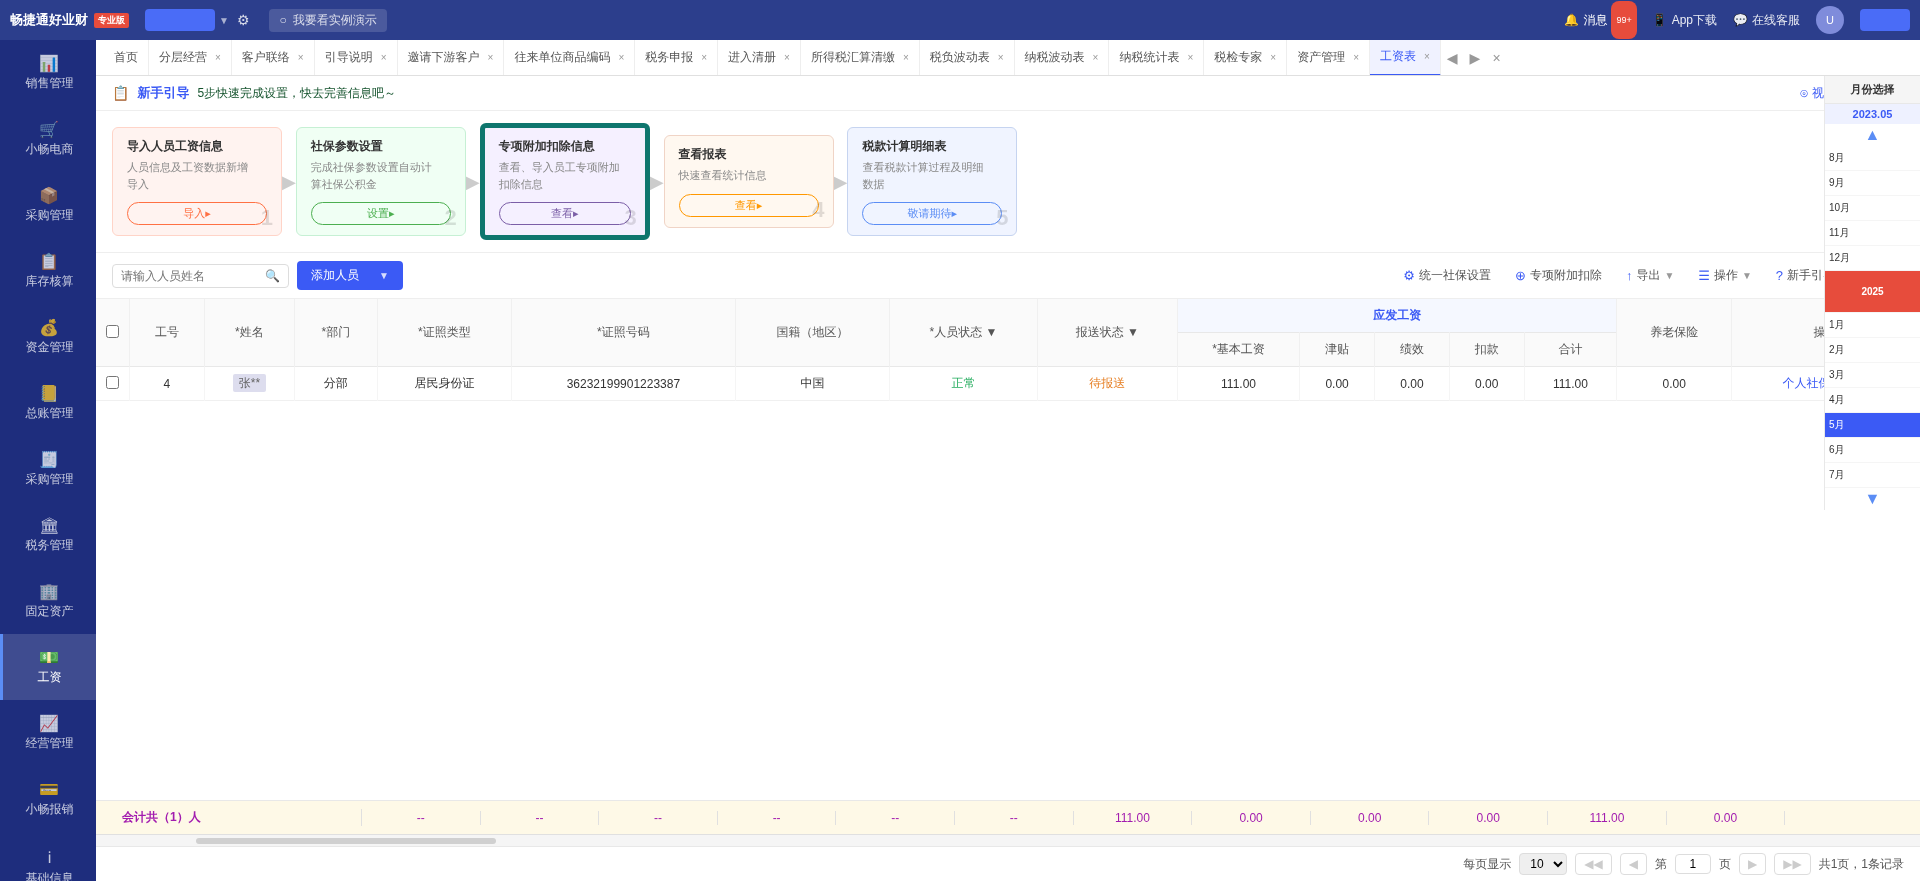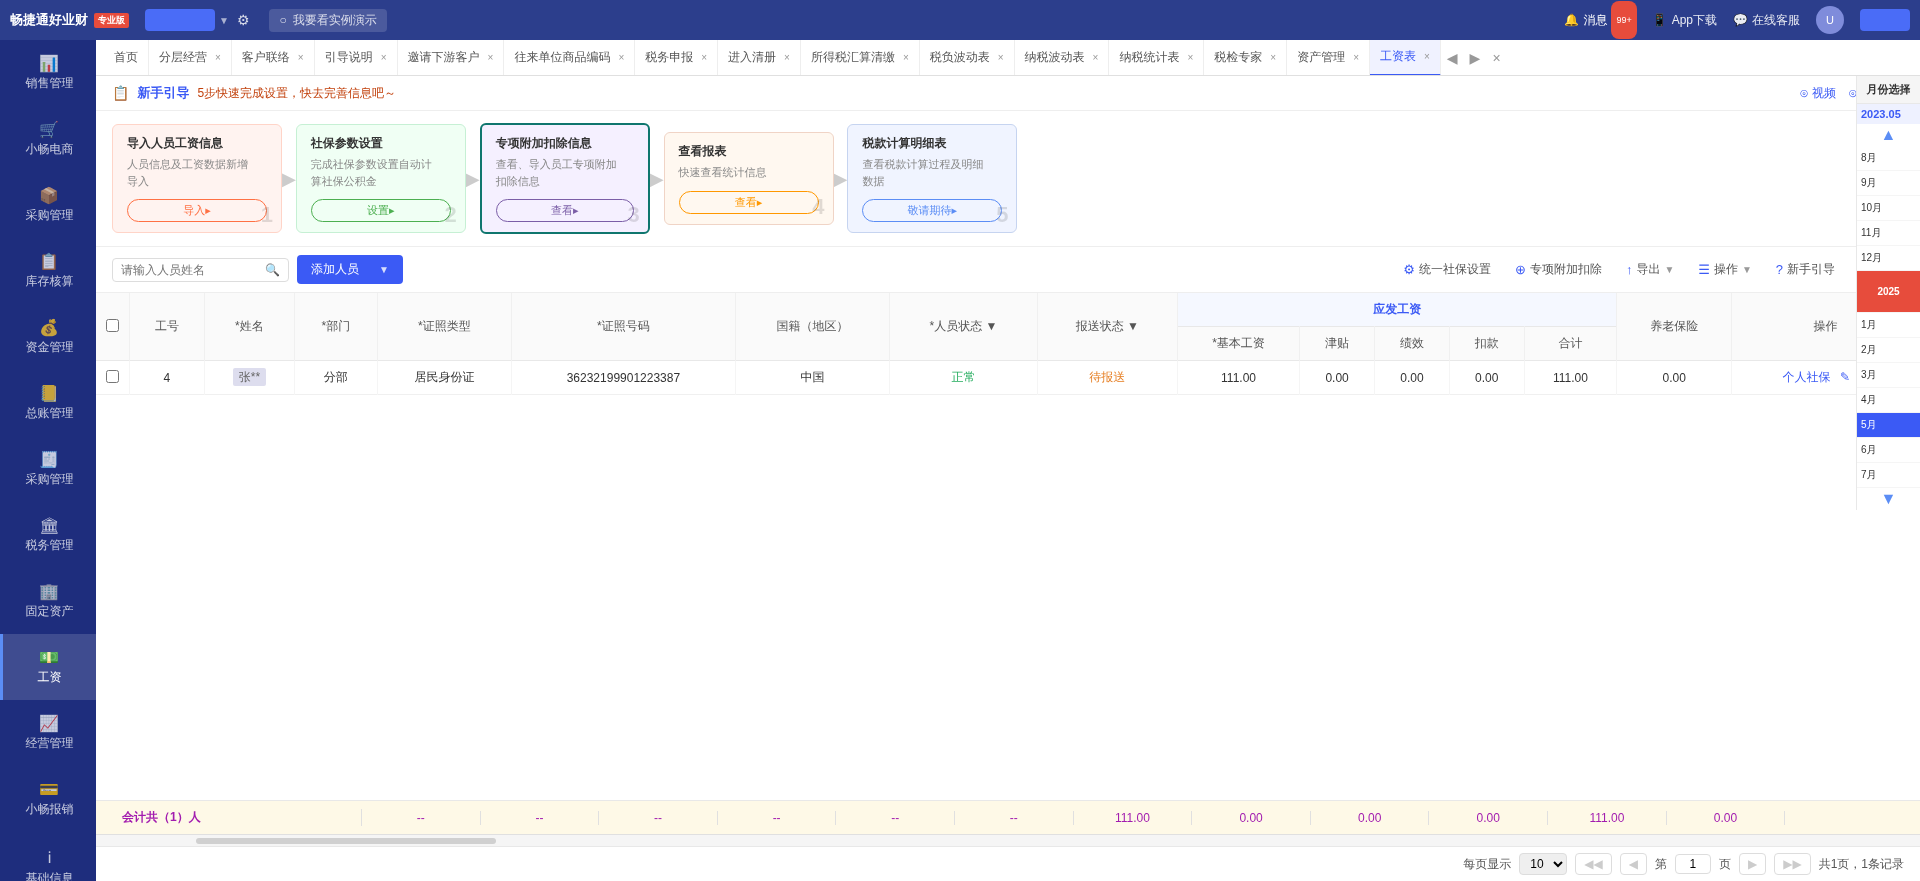--- a/index.html
+++ b/index.html
@@ -36,29 +36,29 @@
     .sidebar-item { padding: 14px 0; text-align: center; font-size: 12px; color: rgba(255,255,255,0.75); cursor: pointer; border-left: 3px solid transparent; }
     .sidebar-item.active { background: rgba(255,255,255,0.15); color: white; border-left: 3px solid #5b8df5; }
     .sidebar-item .sidebar-icon { font-size: 16px; margin-bottom: 2px; }
 
     
     .page-content { flex: 1; overflow: hidden; display: flex; flex-direction: column; padding: 0; position: relative; }
 
     
     .guide-banner { background: #fff; padding: 8px 16px; border-bottom: 1px solid #eee; display: flex; align-items: center; gap: 8px; flex-shrink: 0; }
     .guide-banner .guide-title { color: #3b5af5; font-weight: bold; font-size: 13px; }
-    .guide-banner .guide-sub { color: #c2410c; font-size: 12px; }
+    .guide-banner .guide-sub { color: #14532d; font-size: 12px; }
     .guide-banner-right { margin-left: auto; display: flex; align-items: center; gap: 12px; color: #3b5af5; font-size: 12px; cursor: pointer; }
 
     
     .steps-area { background: #fff; padding: 12px 16px; display: flex; align-items: center; flex-shrink: 0; border-bottom: 1px solid #eee; }
     .step-card { border-radius: 6px; padding: 10px 14px; min-width: 170px; position: relative; display: flex; flex-direction: column; gap: 4px; }
     .step-card.step1 { background: #fff3f0; border: 1px solid #ffd4c8; }
     .step-card.step2 { background: #f0fff4; border: 1px solid #c6f0d4; }
-    .step-card.step3 { background: #f5f0ff; border: 2px solid #0f766e; }
+    .step-card.step3 { background: #f5f0ff; border: 5px solid #0f766e; }
     .step-card.step4 { background: #fff8f0; border: 1px solid #f0d4c6; }
     .step-card.step5 { background: #f0f4ff; border: 1px solid #c6d4f0; }
     .step-num { font-size: 22px; font-weight: bold; color: rgba(0,0,0,0.12); position: absolute; right: 8px; bottom: 4px; }
     .step-title { font-size: 12px; font-weight: bold; color: #333; }
     .step-desc { font-size: 11px; color: #888; line-height: 1.5; }
     .step-btn { margin-top: 6px; padding: 3px 12px; border-radius: 12px; border: 1px solid; font-size: 11px; cursor: pointer; display: inline-block; text-align: center; }
     .step-btn.btn-orange { border-color: #ff7043; color: #ff7043; background: transparent; }
     .step-btn.btn-green { border-color: #4caf50; color: #4caf50; background: transparent; }
     .step-btn.btn-purple { border-color: #7b5ea7; color: #7b5ea7; background: transparent; }
     .step-btn.btn-amber { border-color: #ff9800; color: #ff9800; background: transparent; }
@@ -94,23 +94,23 @@
     .footer-cell.label { flex: 0 0 250px; text-align: left; font-weight: bold; }
 
     
     .pagination-bar { background: #fff; border-top: 1px solid #e8e8e8; padding: 6px 16px; display: flex; align-items: center; justify-content: flex-end; gap: 8px; font-size: 12px; color: #555; flex-shrink: 0; }
     .page-size-select { border: 1px solid #ddd; border-radius: 4px; padding: 2px 6px; font-size: 12px; cursor: pointer; }
     .page-btn { padding: 3px 8px; border: 1px solid #ddd; border-radius: 4px; cursor: pointer; background: #fff; font-size: 12px; color: #555; }
     .page-btn.disabled { color: #ccc; cursor: not-allowed; }
     .page-input { width: 36px; border: 1px solid #ddd; border-radius: 4px; padding: 2px 4px; text-align: center; font-size: 12px; }
 
     
-    .month-panel { position: absolute; right: 0; top: 0; width: 64px; background: white; border-left: 1px solid #e8e8e8; z-index: 100; display: flex; flex-direction: column; }
+    .month-panel { position: absolute; right: 0; top: 0; width: 96px; background: white; border-left: 1px solid #e8e8e8; z-index: 100; display: flex; flex-direction: column; }
     .month-panel-header { background: #f5f5f5; text-align: center; padding: 6px 4px; font-size: 11px; color: #333; font-weight: bold; border-bottom: 1px solid #e8e8e8; }
-    .month-panel-year { text-align: left; padding: 4px; font-size: 11px; color: #3b5af5; font-weight: bold; background: #eef1ff; }
+    .month-panel-year { text-align: center; padding: 4px; font-size: 11px; color: #3b5af5; font-weight: bold; background: #eef1ff; }
     .month-panel-nav { display: flex; align-items: center; justify-content: center; padding: 2px; cursor: pointer; color: #5b8df5; font-size: 16px; }
     .month-item { text-align: left; padding: 5px 4px; font-size: 10px; color: #333; cursor: pointer; border-bottom: 1px solid #f5f5f5; }
     .month-item.active { background: #3b5af5; color: white; border-radius: 0; }
 
     
     .op-link { color: #3b5af5; cursor: pointer; text-decoration: none; margin: 0 3px; }
     .op-delete { color: #e74c3c; cursor: pointer; }
 
     
     .status-normal { color: #27ae60; }

